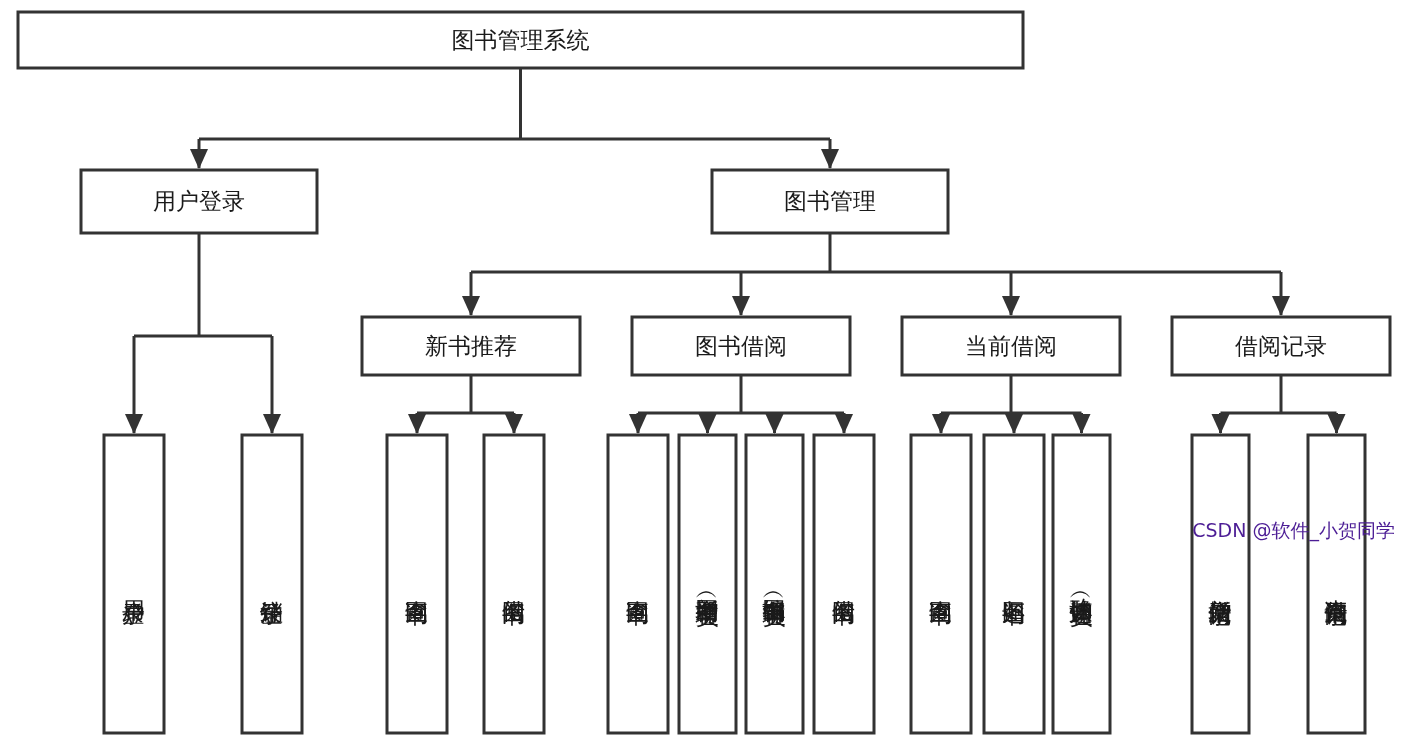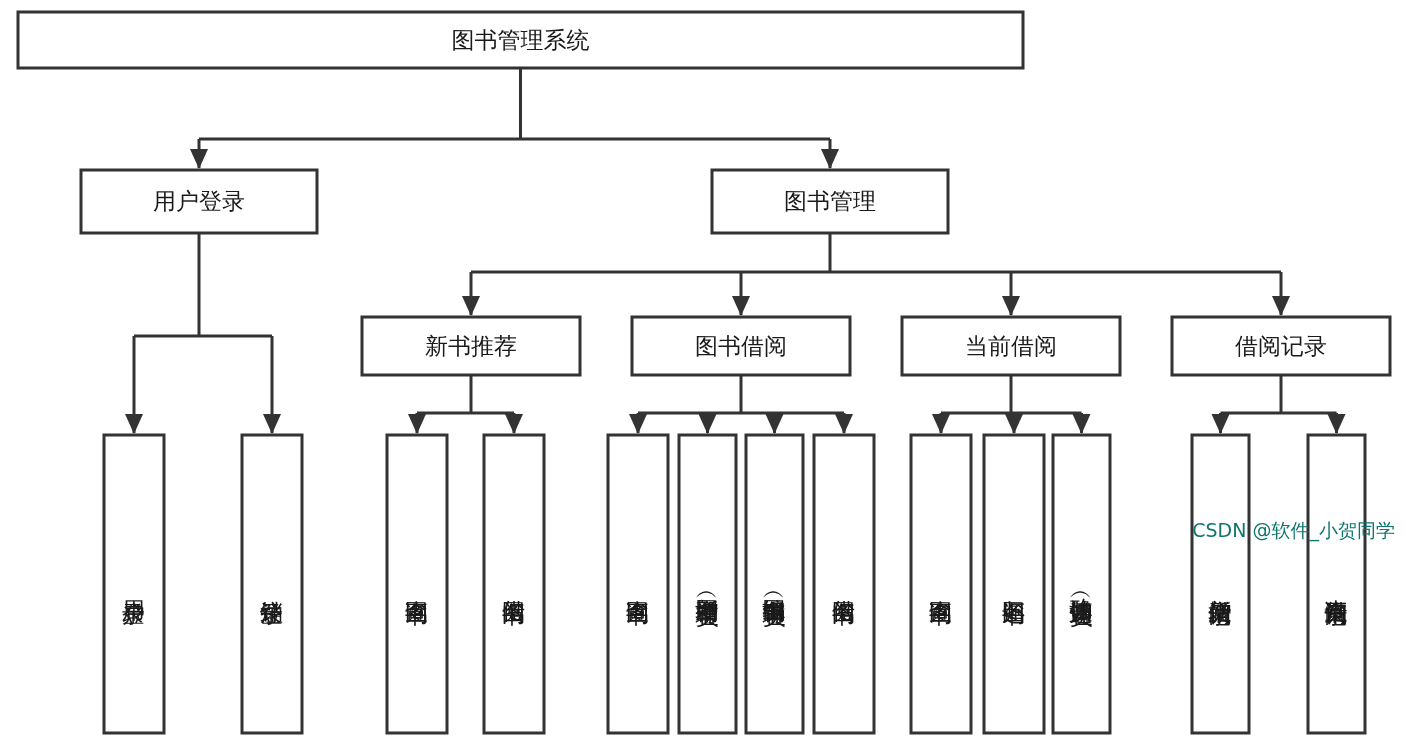--- a/index.html
+++ b/index.html
@@ -65,21 +65,21 @@
     white-space: nowrap;
     pointer-events: none;
     user-select: none;
   }
   #watermark {
     position: absolute;
     right: 10px;
     bottom: 6px;
     font-family: "DejaVu Sans", "Liberation Sans", sans-serif;
     font-size: 19px;
-    color: #0f766e;
+    color: #4c1d95;
     white-space: nowrap;
     user-select: none;
   }
 </style>
 </head>
 <body>
 
 <div id="diagram-root">
 
   <svg id="flow" viewBox="0 0 1405 747">

